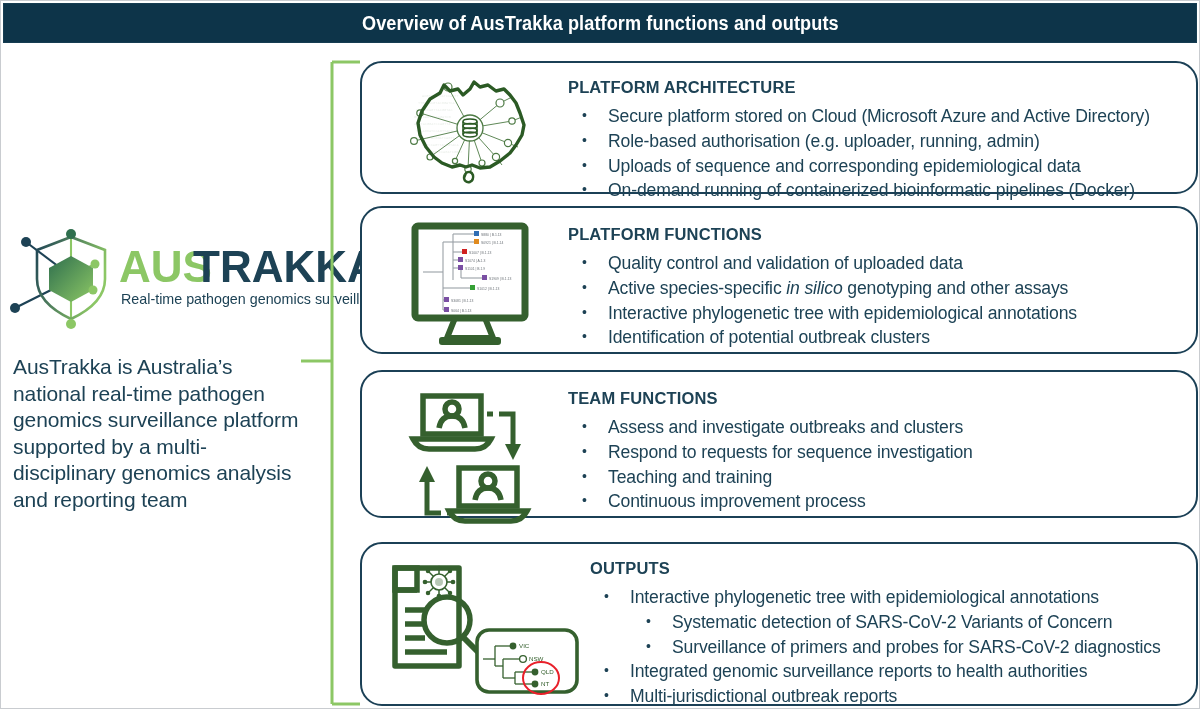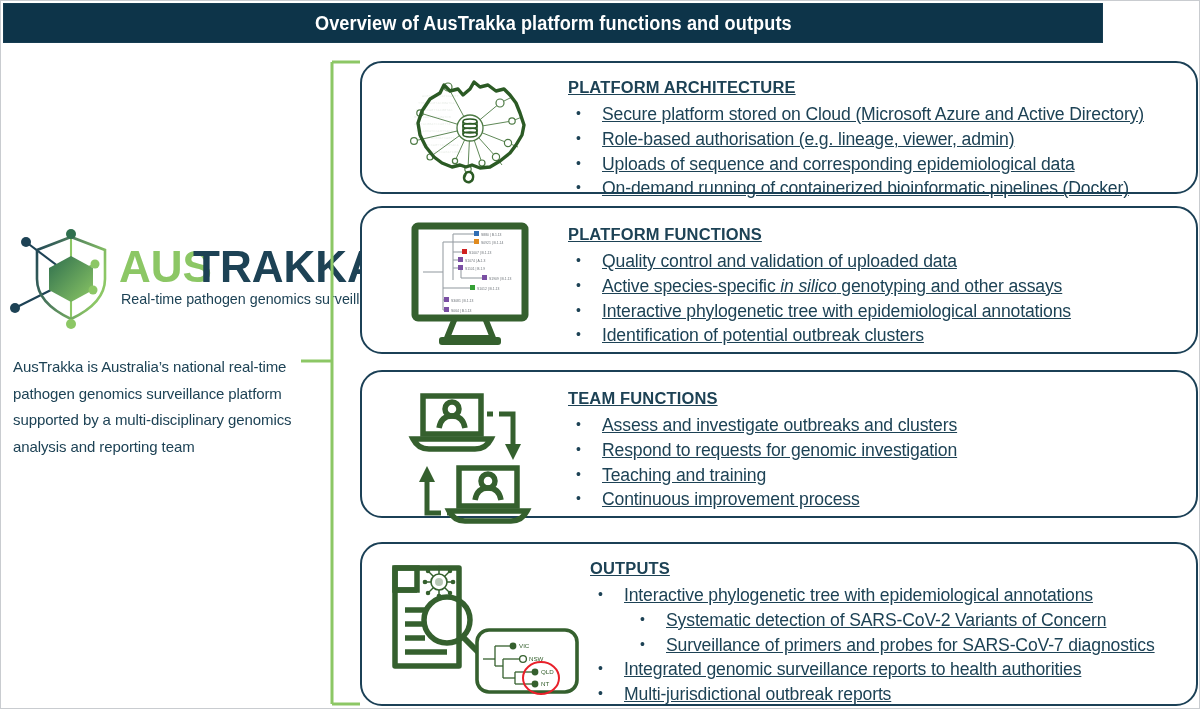--- a/index.html
+++ b/index.html
@@ -22,21 +22,21 @@
     box-sizing: border-box;
     border: 1px solid #c9ccd0;
     background: #fff;
   }
 
   
   .header-bar {
     position: absolute;
     left: 2px;
     top: 2px;
-    width: 1100px;
+    width: 1194px;
     height: 40px;
     background: #0d3449;
     border: 1px solid #163d52;
     box-sizing: border-box;
     display: flex;
     align-items: center;
     justify-content: center;
   }
   .header-title {
     color: #ffffff;
@@ -60,21 +60,21 @@
     left: 8px;
     top: 175px;
     width: 300px;
     height: 110px;
   }
   .intro-text {
     position: absolute;
     left: 12px;
     top: 305px;
     width: 288px;
-    font-size: 15px;
+    font-size: 21px;
     line-height: 26.6px;
     color: #1d4255;
     letter-spacing: -.1px;
   }
 
   
   .bracket {
     position: absolute;
     left: 312px;
     top: 55px;
@@ -96,34 +96,33 @@
   }
   .panel-icon {
     flex: 0 0 auto;
     display: flex;
     align-items: center;
     justify-content: center;
   }
   .panel-body {
     flex: 1 1 auto;
     padding-top: 2px;
-    text-decoration: underline;
   }
   .panel-title {
     font-size: 17.2px;
     font-weight: bold;
     color: #1d4255;
     letter-spacing: .15px;
     transform: scaleX(.96);
     transform-origin: left center;
     margin-bottom: 4px;
   }
   ul.bullets {
     list-style: none;
-    margin: 0;
+    margin: 6px;
     padding: 0;
   }
   ul.bullets > li {
     position: relative;
     padding-left: 34px;
     font-size: 17.6px;
     line-height: 24.8px;
     color: #1d4255;
     letter-spacing: -.15px;
     white-space: nowrap;
@@ -293,21 +292,21 @@
           <ellipse cx="70" cy="53" rx="7" ry="2.4"></ellipse>
           <ellipse cx="70" cy="57.5" rx="7" ry="2.4"></ellipse>
           <ellipse cx="70" cy="61.5" rx="7" ry="2.4"></ellipse>
         </g>
       </svg>
     </div>
     <div class="panel-body">
       <div class="panel-title">PLATFORM ARCHITECTURE</div>
       <ul class="bullets">
         <li>Secure platform stored on Cloud (Microsoft Azure and Active Directory)</li>
-        <li>Role-based authorisation (e.g. lineage, viewer, admin)</li>
+        <li>Role-based authorisation (e.g. uploader, running, admin)</li>
         <li>Uploads of sequence and corresponding epidemiological data</li>
         <li>On-demand running of containerized bioinformatic pipelines (Docker)</li>
       </ul>
     </div>
   </div>
 
   <div class="panel" id="panel-functions">
     <div class="panel-icon">
       <svg width="150" height="130" viewBox="0 0 150 130">
 
@@ -397,21 +396,21 @@
           <path d="M58 131 L46 131" stroke-dasharray="6 6"></path>
           <path d="M46 131 L32 131 L32 98"></path>
         </g>
         <polygon points="24,100 40,100 32,84" fill="#35602e"></polygon>
       </svg>
     </div>
     <div class="panel-body">
       <div class="panel-title">TEAM FUNCTIONS</div>
       <ul class="bullets">
         <li>Assess and investigate outbreaks and clusters</li>
-        <li>Respond to requests for genomic investigation</li>
+        <li>Respond to requests for sequence investigation</li>
         <li>Teaching and training</li>
         <li>Continuous improvement process</li>
       </ul>
     </div>
   </div>
 
   <div class="panel" id="panel-outputs">
     <div class="panel-icon">
       <svg width="200" height="140" viewBox="0 0 200 140">
 
@@ -478,20 +477,20 @@
           <text x="160" y="120">QLD</text>
           <text x="160" y="132">NT</text>
         </g>
       </svg>
     </div>
     <div class="panel-body">
       <div class="panel-title">OUTPUTS</div>
       <ul class="bullets">
         <li>Interactive phylogenetic tree with epidemiological annotations</li>
         <li class="sub">Systematic detection of SARS-CoV-2 Variants of Concern</li>
-        <li class="sub">Surveillance of primers and probes for SARS-CoV-7 diagnostics</li>
+        <li class="sub">Surveillance of primers and probes for SARS-CoV-2 diagnostics</li>
         <li>Integrated genomic surveillance reports to health authorities</li>
         <li>Multi-jurisdictional outbreak reports</li>
       </ul>
     </div>
   </div>
 
 </div>
 
 </body></html>

